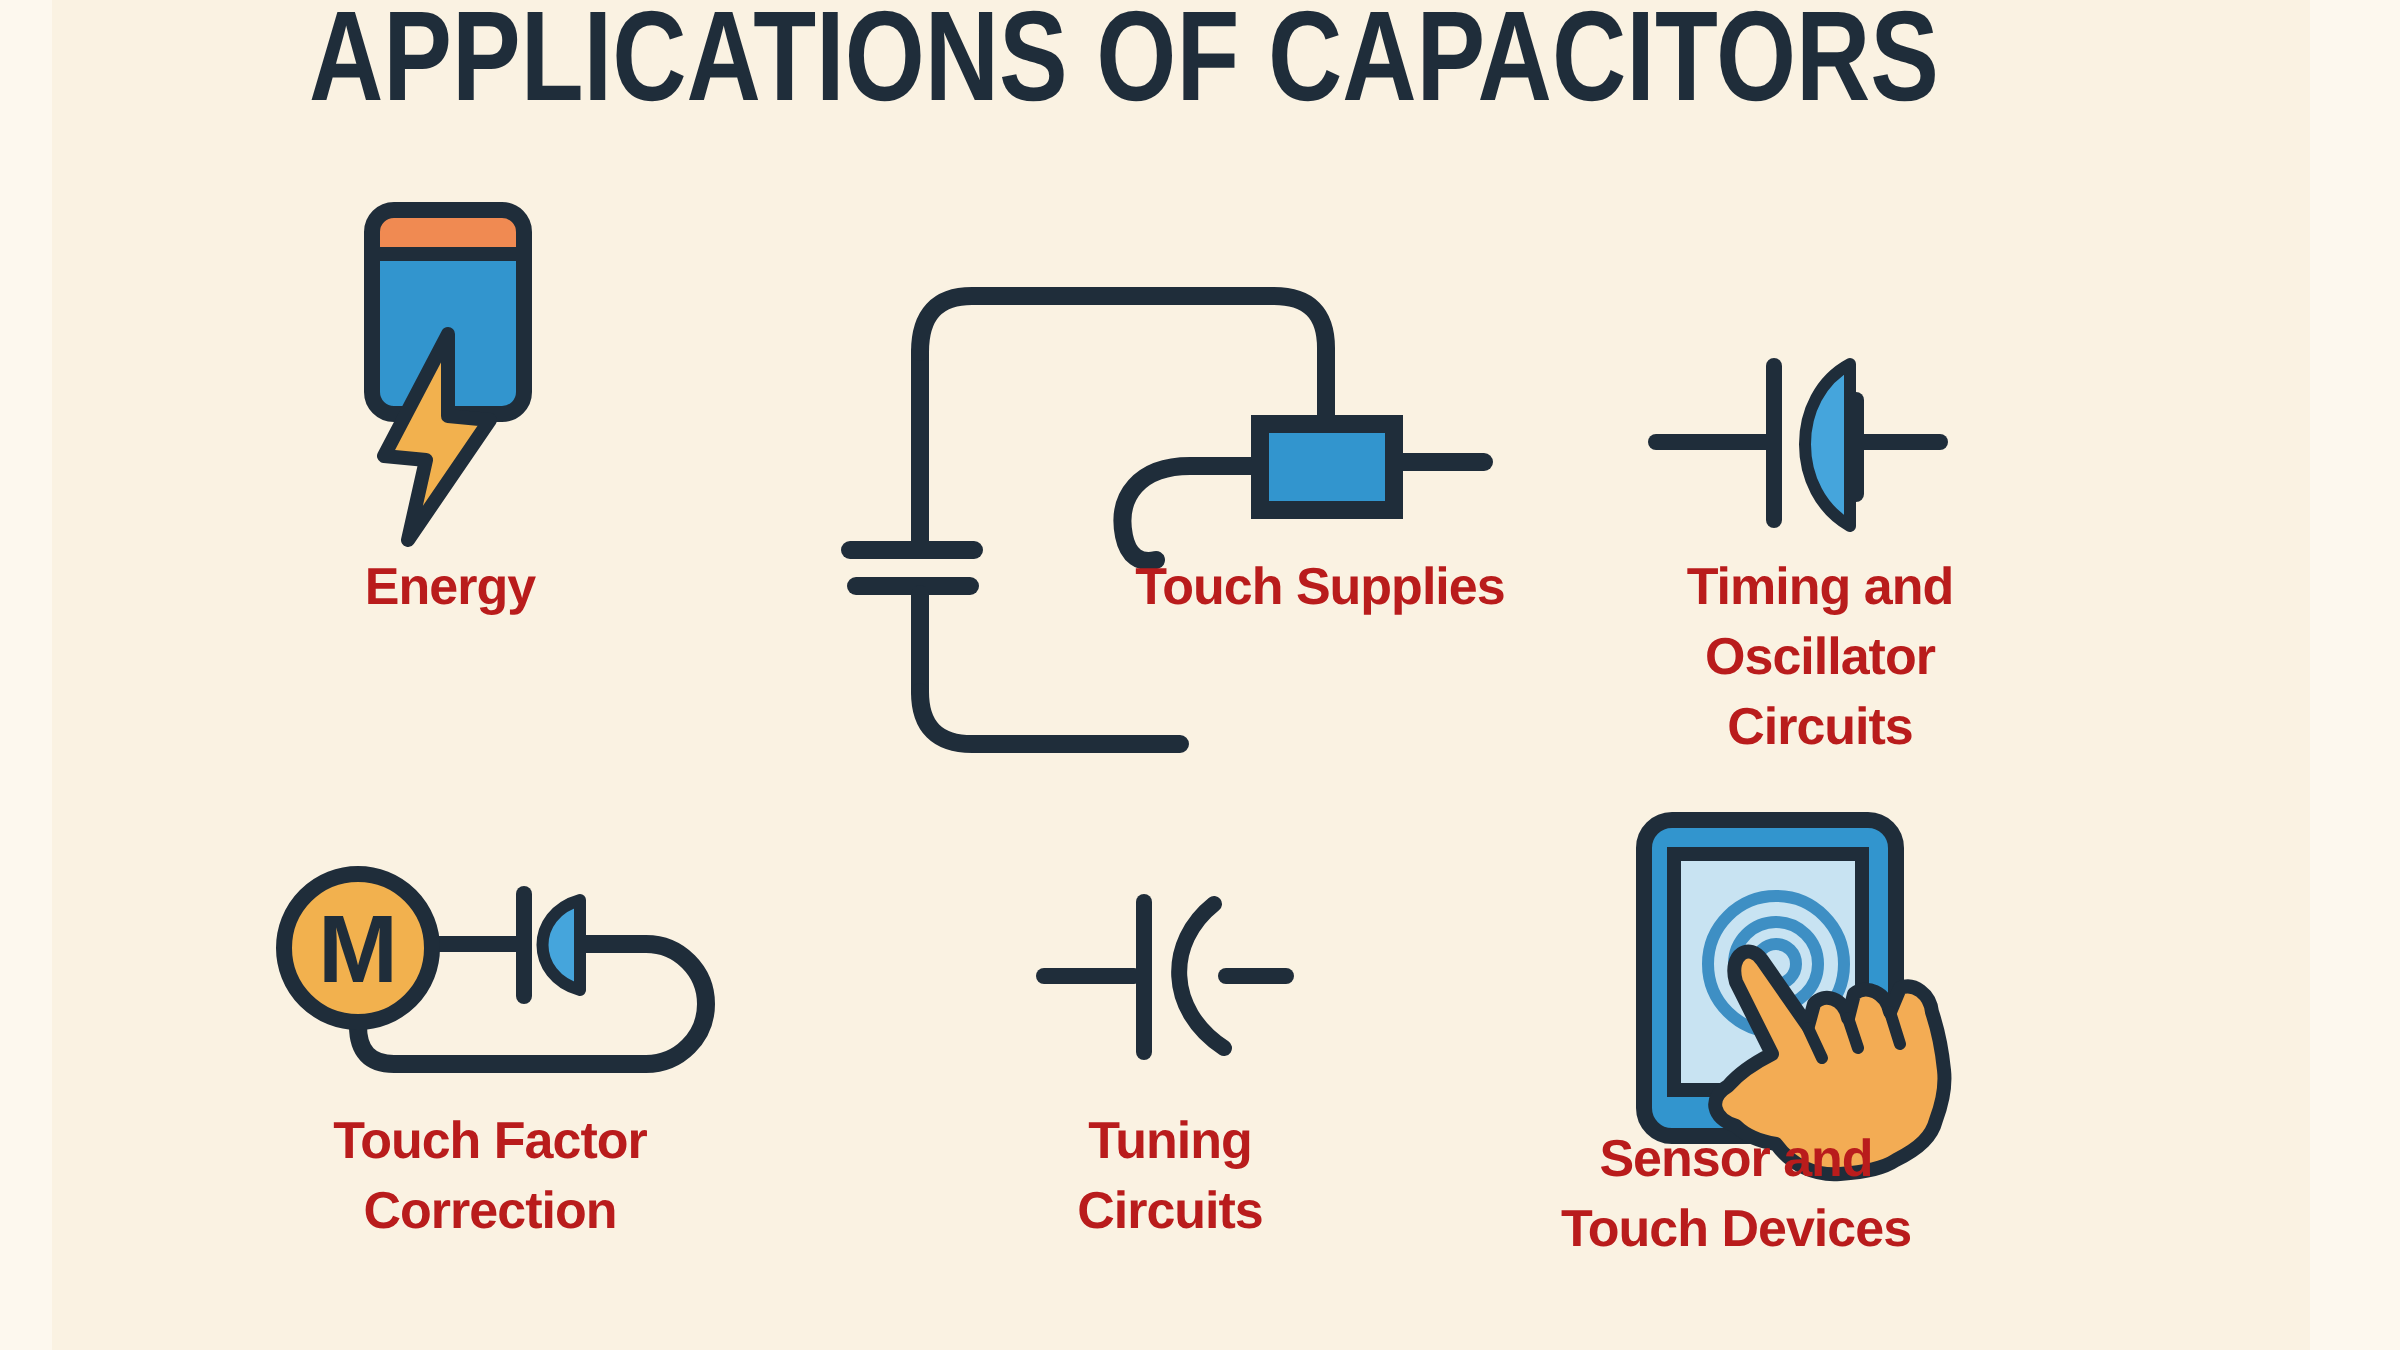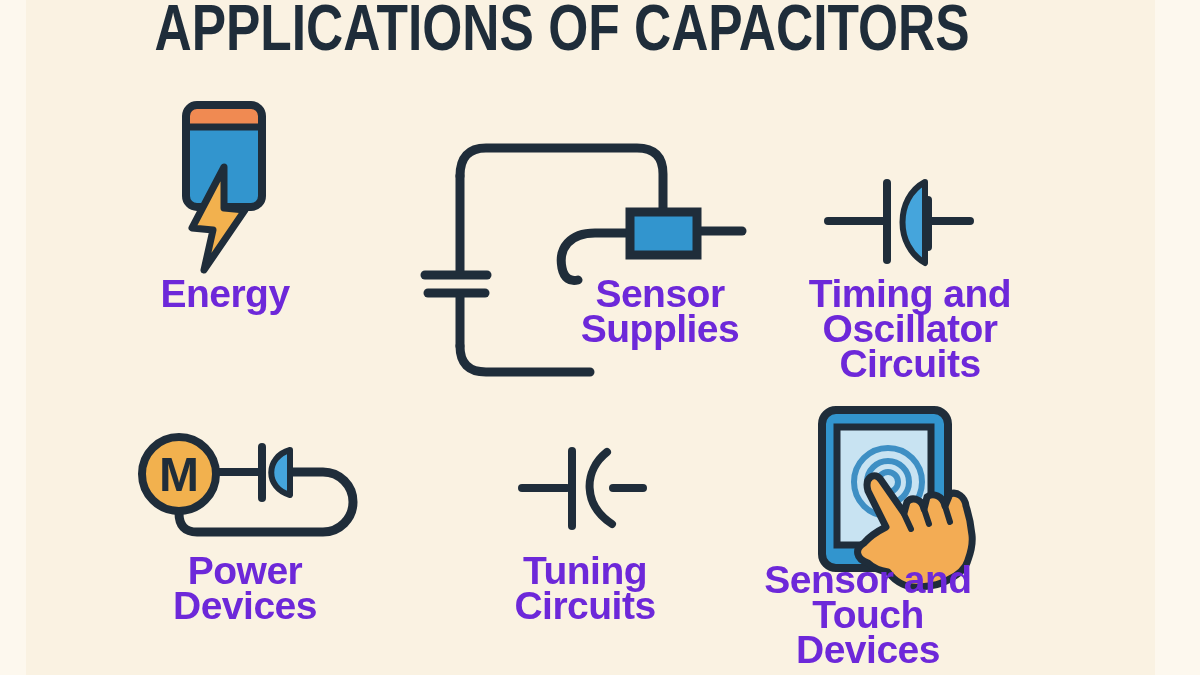--- a/index.html
+++ b/index.html
@@ -10,22 +10,22 @@
     color:#1f2d3a;
   }
   .edge-strip{position:absolute;top:0;height:675px;background:#fdf8ee;}
   .edge-left{left:0;width:26px;}
   .edge-right{left:1155px;width:45px;}
   .title-wrap{position:absolute;left:0;top:0;width:1104px;height:62px;}
   .item{position:absolute;}
   .icon-svg{position:absolute;display:block;}
   .label{
     position:absolute;text-align:center;
-    font-weight:bold;font-size:39px;line-height:35px;letter-spacing:-0.5px;
-    color:#6d28d9;
+    font-weight:bold;font-size:26px;line-height:35px;letter-spacing:-0.5px;
+    color:#b91c1c;
   }
   .label span{display:block;}
   svg{overflow:visible;}
 </style>
 </head>
 <body>
 
 <div class="edge-strip edge-left"></div>
 <div class="edge-strip edge-right"></div>
 
@@ -56,21 +56,21 @@
       <path d="M5 145 L67 145"></path>
       <path d="M8 163 L65 163"></path>
       <path d="M40 167 L40 216"></path>
       <path d="M40 216 Q40 242 66 242 L170 242"></path>
       <path d="M277 101 L322 101"></path>
       <path d="M213 103 L175 103 C150 103 138 118 142 138 C144 148 150 152 158 150"></path>
     </g>
     <rect x="210" y="82" width="67" height="43" fill="#3295CE" stroke="#1f2d3a" stroke-width="9"></rect>
   </svg>
   <div class="label" style="left:520px;top:276px;width:280px">
-    <span>Sensor Supplies</span>
+    <span>Touch Supplies</span>
   </div>
 </div>
 
 <div class="item">
   <svg class="icon-svg" style="left:823px;top:176px" width="150" height="95" viewBox="0 0 150 95">
     <g fill="none" stroke="#1f2d3a" stroke-linecap="round">
       <path d="M5 45 L62 45" stroke-width="8"></path>
       <path d="M64 7 L64 84" stroke-width="8"></path>
       <path d="M105 45 L147 45" stroke-width="8"></path>
     </g>
@@ -89,21 +89,22 @@
     <g fill="none" stroke="#1f2d3a" stroke-linecap="round">
       <path d="M81 47 L125 47" stroke-width="8"></path>
       <path d="M127 22 L127 73" stroke-width="8"></path>
       <path d="M156 47 L188 47 A30 30 0 0 1 188 107 L62 107 Q44 107 44 88" stroke-width="9"></path>
     </g>
     <path d="M155 25 C130 32 130 63 155 70 Z" fill="#45A5DC" stroke="#1f2d3a" stroke-width="6" stroke-linejoin="round"></path>
     <circle cx="44" cy="49" r="37" fill="#F2B14E" stroke="#1f2d3a" stroke-width="8"></circle>
     <text x="44" y="66" text-anchor="middle" font-size="48" font-weight="bold" fill="#1f2d3a">M</text>
   </svg>
   <div class="label" style="left:115px;top:553px;width:260px">
-    <span>Power Devices</span>
+    <span>Touch Factor</span>
+    <span>Correction</span>
   </div>
 </div>
 
 <div class="item">
   <svg class="icon-svg" style="left:515px;top:445px" width="135" height="90" viewBox="0 0 135 90">
     <g fill="none" stroke="#1f2d3a" stroke-width="8" stroke-linecap="round">
       <path d="M7 43 L52 43"></path>
       <path d="M57 6 L57 81"></path>
       <path d="M92 7 C68 26 68 60 97 79"></path>
       <path d="M98 43 L128 43"></path>

